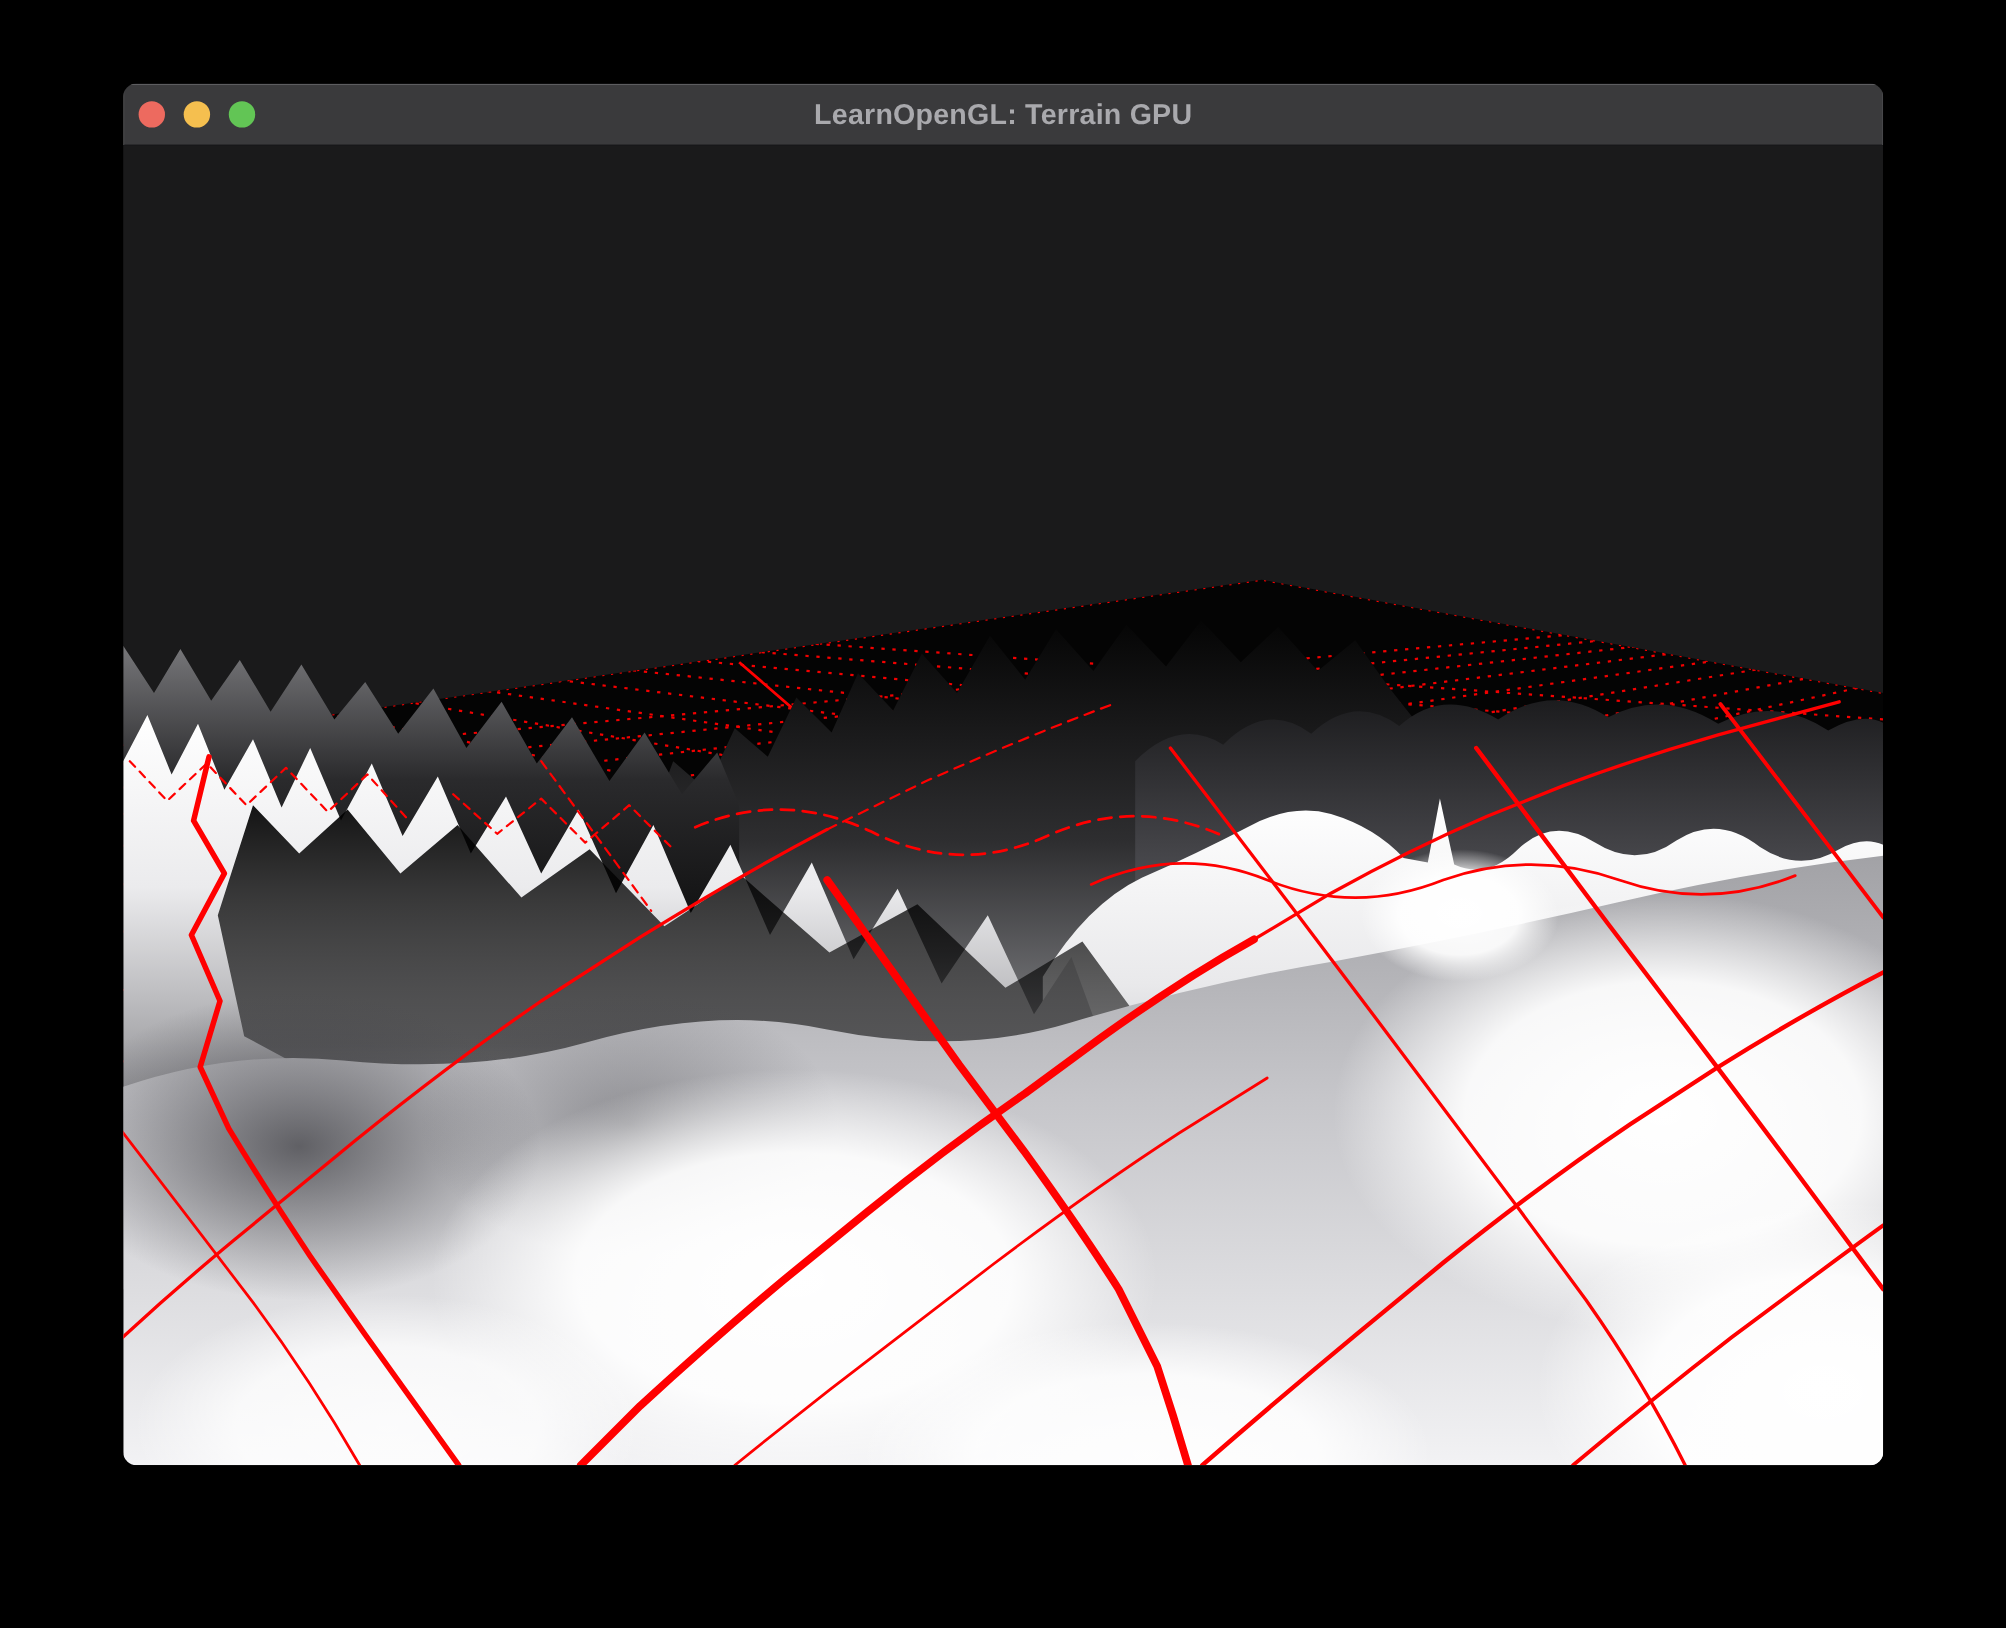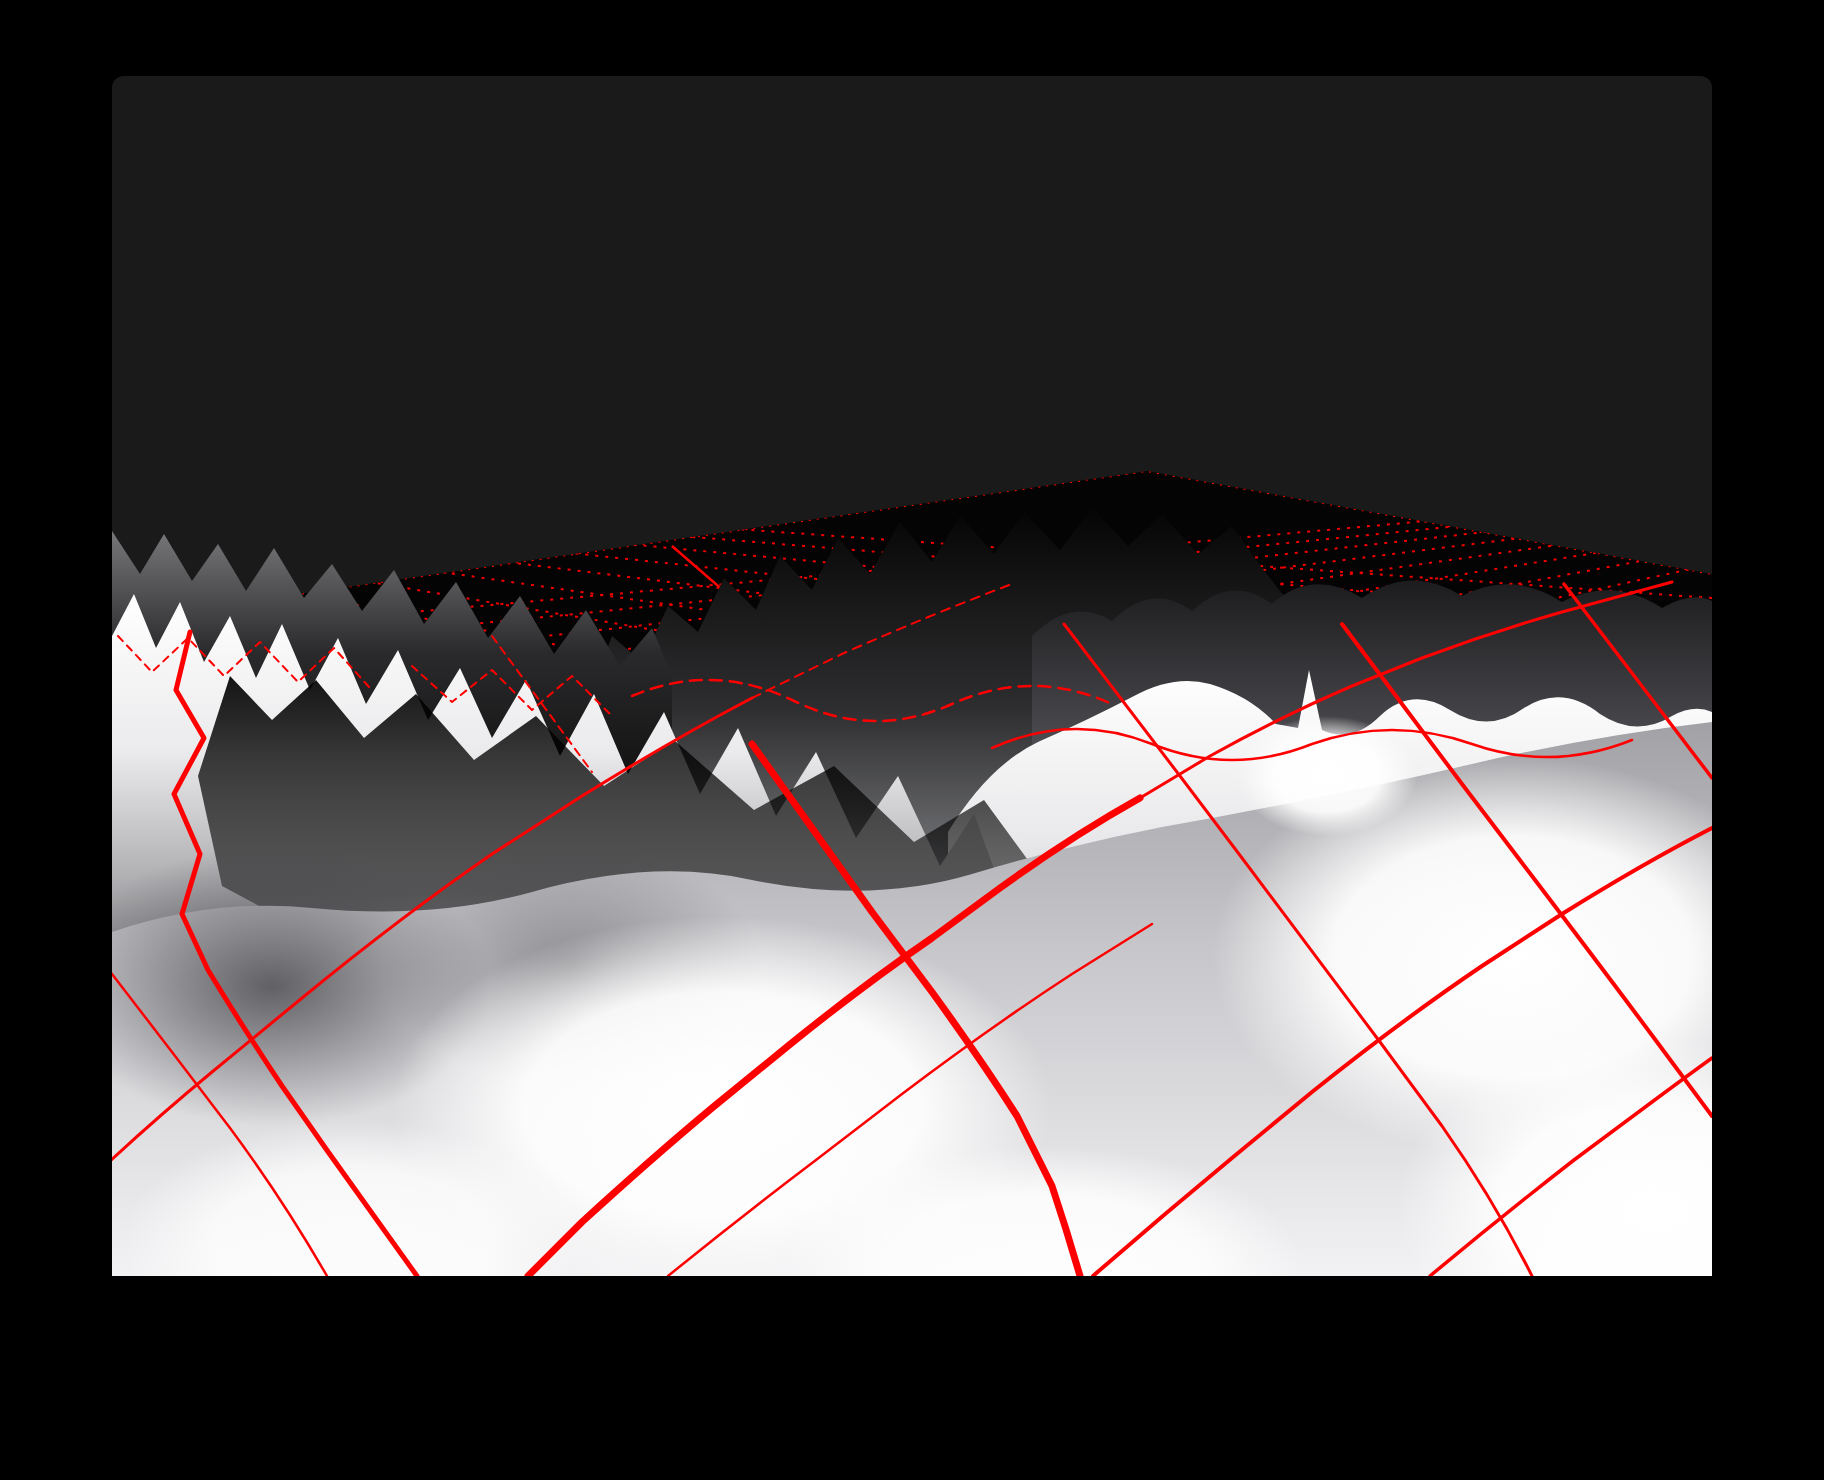--- a/index.html
+++ b/index.html
@@ -24,20 +24,28 @@
   .tl.min{background:var(--traffic_min);}
   .tl.max{background:var(--traffic_zoom);}
   .content{position:relative;width:1600px;height:1200px;background:var(--content_bg);}
   .content svg{display:block;width:1600px;height:1200px;}
   .wire{stroke:var(--wire_red);fill:none;}
 </style>
 </head>
 <body>
 
 <div class="window">
+  <div class="titlebar">
+    <div class="traffic">
+      <span class="tl close"></span>
+      <span class="tl min"></span>
+      <span class="tl max"></span>
+    </div>
+    <div class="title">LearnOpenGL: Terrain GPU</div>
+  </div>
 
   <div class="content">
     <svg viewBox="0 0 1600 1200" preserveAspectRatio="none">
       <defs>
         <clipPath id="planeClip">
           <path d="M0,545 L1035,395 L1600,498 L1600,1200 L0,1200 Z"></path>
         </clipPath>
         <linearGradient id="gCenter" x1="0" y1="0" x2="0" y2="1">
           <stop offset="0" stop-color="#050505"></stop>
             <stop offset="0.45" stop-color="#2e2e30"></stop>

